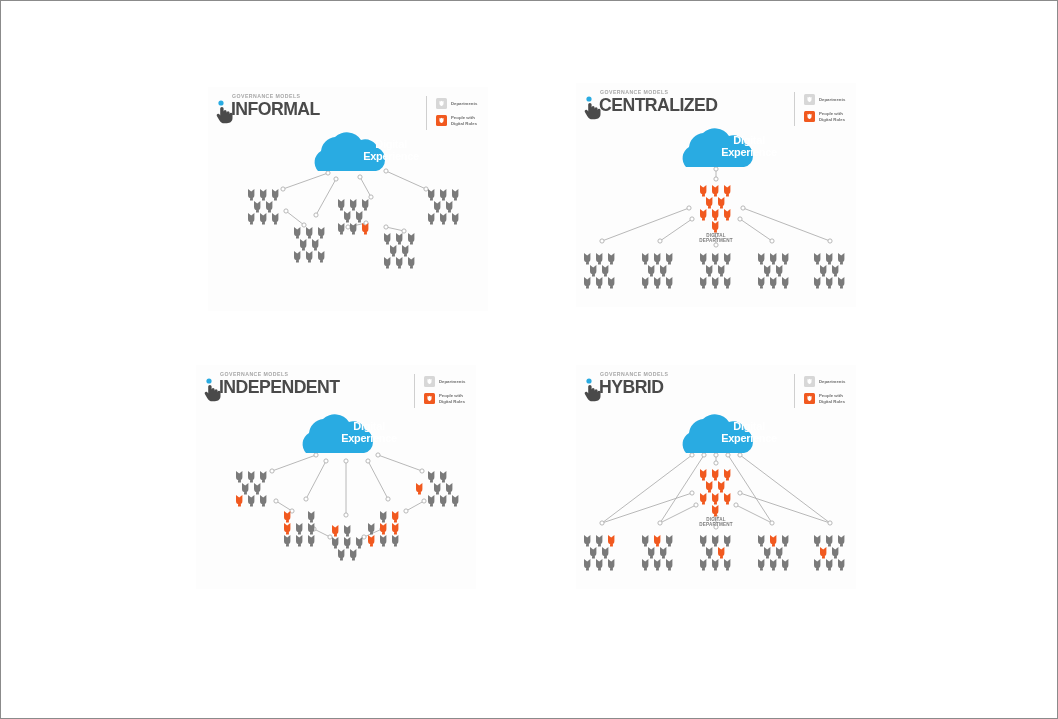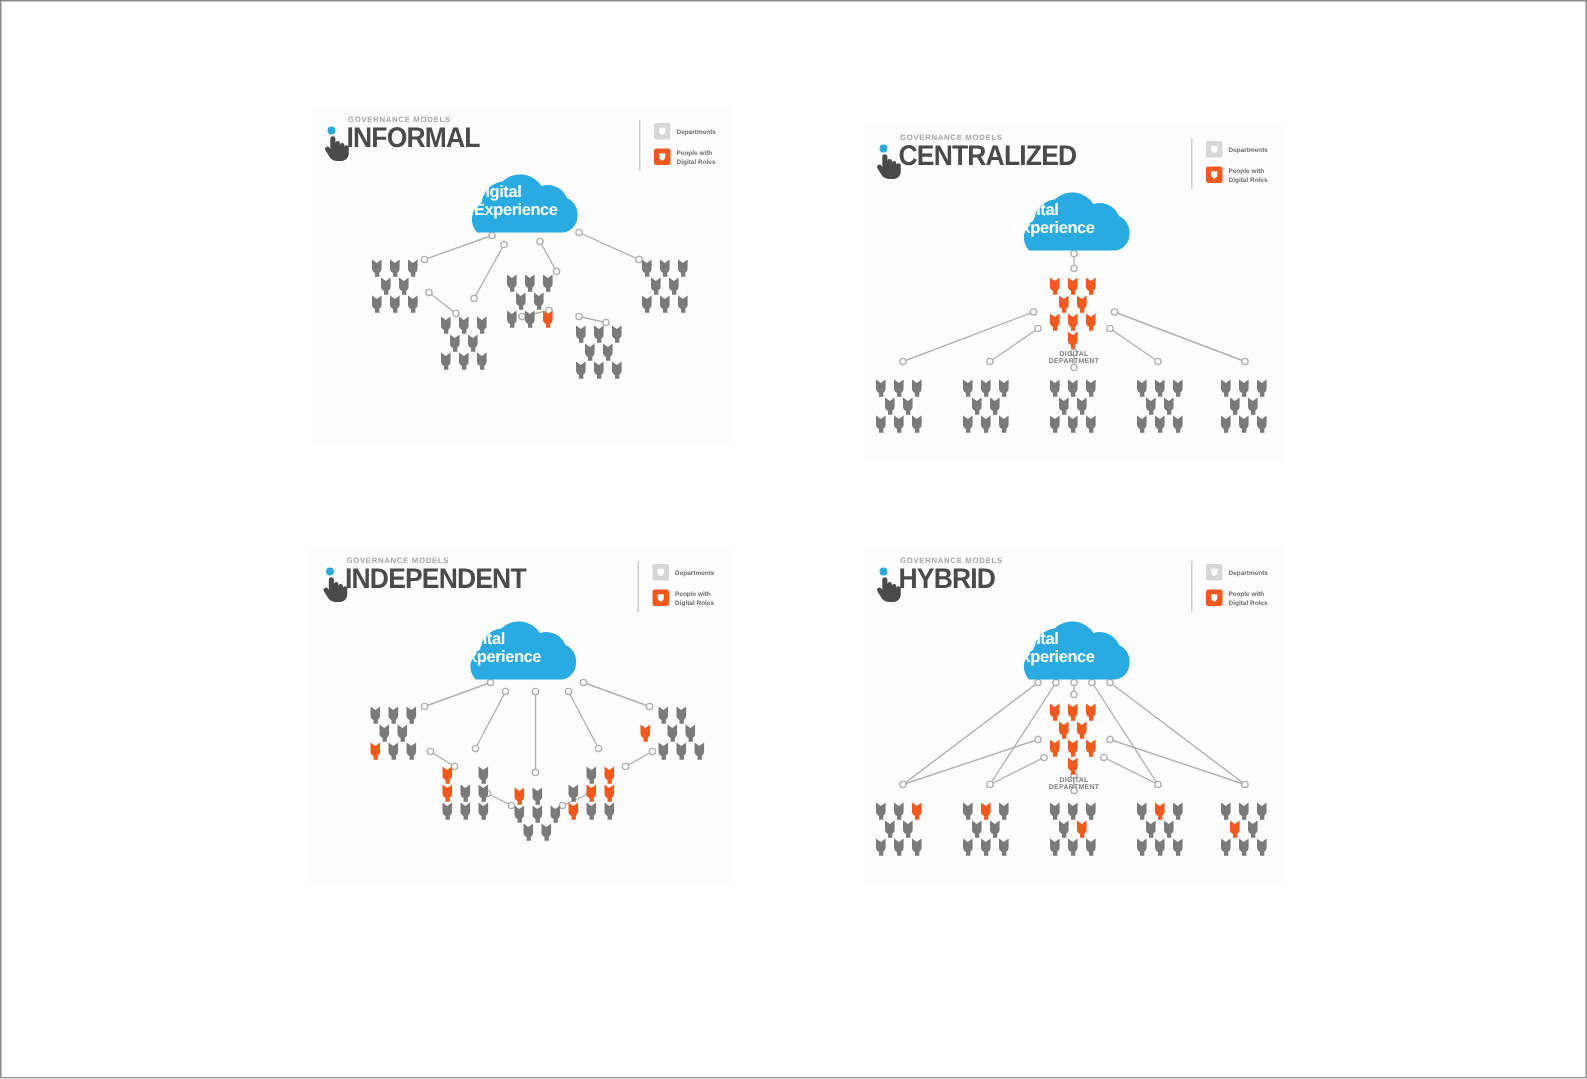--- a/index.html
+++ b/index.html
@@ -92,47 +92,48 @@
   }
   .stage {
     position: absolute;
     left: 0;
     top: 40px;
     width: 100%;
     bottom: 0;
   }
   .cloud-label {
     position: absolute;
-    text-align: left;
+    text-align: center;
     color: #ffffff;
     font-weight: bold;
     font-size: 11px;
     line-height: 11.5px;
     letter-spacing: -0.3px;
     pointer-events: none;
     white-space: pre-line;
+    margin-left: 33px;
   }
   .dept-caption {
     position: absolute;
     text-align: center;
     font-size: 4.6px;
     line-height: 5.4px;
     font-weight: bold;
     color: #7d7d7d;
     letter-spacing: 0.2px;
     white-space: pre-line;
   }
   svg { display: block; overflow: visible; }
 </style>
 </head>
 <body>
 
 <div id="page">
 
-  <div class="panel" style="left:207px; top:70px; width:280px; height:224px;text-decoration:underline;">
+  <div class="panel" style="left:207px; top:86px; width:280px; height:224px;text-decoration:underline;">
     <div class="panel-head">
       <svg class="cursor-mark" viewBox="0 0 20 26">
         <circle cx="5" cy="4" r="2.6" fill="#29abe2"></circle>
         <path d="M4.2 16.4 V9.6 a1.7 1.7 0 0 1 3.4 0 v4.2 v-1.3 a1.5 1.5 0 0 1 3 0 v1.3 a1.5 1.5 0 0 1 3 0 v1.1 a1.5 1.5 0 0 1 2.9 0 v4.2 c0 3.2-2.2 5.2-5.6 5.2 h-2.4 c-2.6 0-4-1.3-5.3-3.4 l-2.2-3.6 a1.6 1.6 0 0 1 2.6-1.9 z" fill="#4a4a4a"></path>
       </svg>
       <div class="eyebrow">GOVERNANCE MODELS</div>
       <div class="title">INFORMAL</div>
       <div class="legend" style="left:218px;">
         <div class="legend-row">
           <div class="legend-swatch gray">
@@ -360,21 +361,21 @@
           <path d="M262 154 L265.2 156.4 L268.4 154 L268.4 160.1 a3.2 3.2 0 0 1-6.4 0 Z M264 160.1 h2.9 v5.4 h-2.9 z"></path>
         </g>
       </svg>
       <div class="cloud-label" style="left:98px; top:12px; width:84px;">Digital
 Experience</div>
       <div class="dept-caption" style="left:110px; top:110px; width:60px;">DIGITAL
 DEPARTMENT</div>
     </div>
   </div>
 
-  <div class="panel" style="left:206px; top:364px; width:280px; height:224px;">
+  <div class="panel" style="left:195px; top:364px; width:280px; height:224px;">
     <div class="panel-head">
       <svg class="cursor-mark" viewBox="0 0 20 26">
         <circle cx="5" cy="4" r="2.6" fill="#29abe2"></circle>
         <path d="M4.2 16.4 V9.6 a1.7 1.7 0 0 1 3.4 0 v4.2 v-1.3 a1.5 1.5 0 0 1 3 0 v1.3 a1.5 1.5 0 0 1 3 0 v1.1 a1.5 1.5 0 0 1 2.9 0 v4.2 c0 3.2-2.2 5.2-5.6 5.2 h-2.4 c-2.6 0-4-1.3-5.3-3.4 l-2.2-3.6 a1.6 1.6 0 0 1 2.6-1.9 z" fill="#4a4a4a"></path>
       </svg>
       <div class="eyebrow">GOVERNANCE MODELS</div>
       <div class="title">INDEPENDENT</div>
       <div class="legend" style="left:218px;">
         <div class="legend-row">
           <div class="legend-swatch gray">

